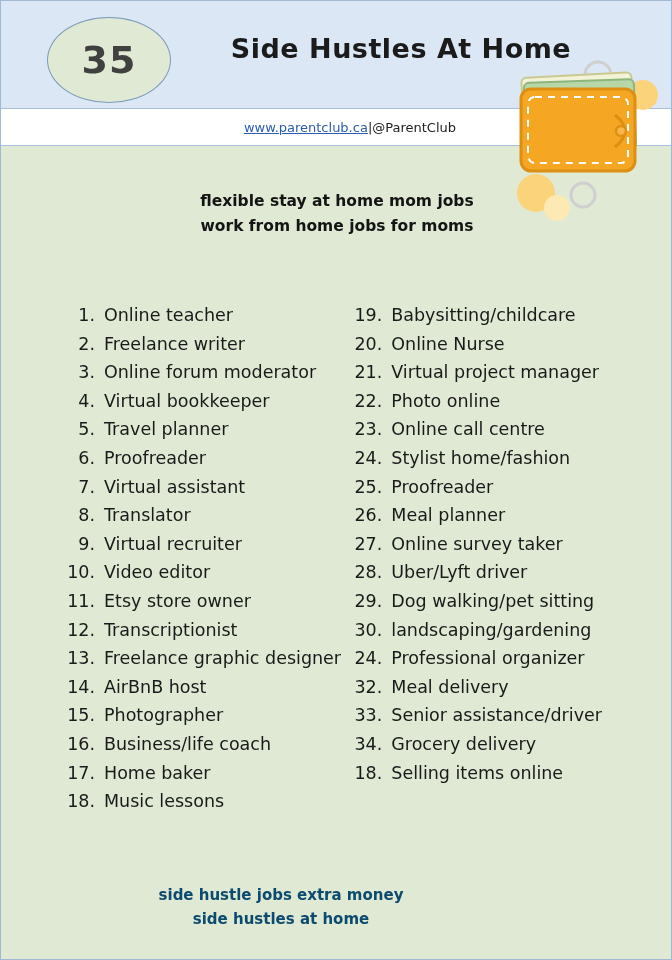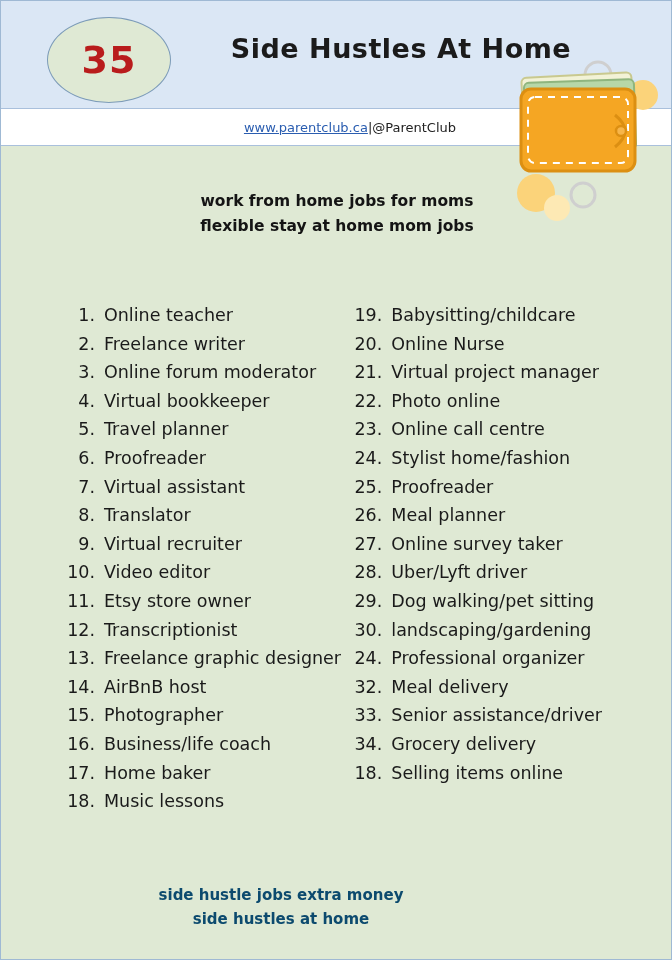--- a/index.html
+++ b/index.html
@@ -40,21 +40,21 @@
     background: #dfe9d4;
     border: 1px solid #7c9bb8;
     display: flex;
     align-items: center;
     justify-content: center;
   }
   .badge-number {
     font-family: "DejaVu Sans", sans-serif;
     font-size: 38px;
     font-weight: bold;
-    color: #b91c1c;
+    color: #404040;
     letter-spacing: 1px;
   }
   .header-title {
     position: absolute;
     left: 190px;
     top: 32px;
     width: 420px;
     text-align: center;
     font-family: "DejaVu Sans", sans-serif;
     font-size: 27px;
@@ -184,22 +184,22 @@
     <circle cx="88" cy="142" r="12" fill="none" stroke="#cfcfcf" stroke-width="3"></circle>
     <rect x="28" y="22" width="110" height="70" rx="5" fill="#f2f2d6" stroke="#c9c98f" stroke-width="2" transform="rotate(-3 83 57)"></rect>
     <rect x="30" y="28" width="110" height="70" rx="5" fill="#b7d7a8" stroke="#8fb57e" stroke-width="2" transform="rotate(-2 85 63)"></rect>
     <rect x="26" y="36" width="114" height="82" rx="10" fill="#f5a623" stroke="#dc8f12" stroke-width="3"></rect>
     <rect x="33" y="44" width="100" height="66" rx="7" fill="none" stroke="#ffffff" stroke-width="2" stroke-dasharray="7 6"></rect>
     <path d="M120 62 q20 16 0 32" fill="#f5a623" stroke="#dc8f12" stroke-width="3"></path>
     <circle cx="126" cy="78" r="5" fill="#f7b54a" stroke="#dc8f12" stroke-width="2.5"></circle>
   </svg>
 
   <div class="subtitle">
+    <div>flexible stay at home mom jobs</div>
     <div>work from home jobs for moms</div>
-    <div>flexible stay at home mom jobs</div>
   </div>
 
   <div class="lists">
     <div class="col col-left">
       <div class="item">
           <span class="num">1.</span>
           <span class="txt">Online teacher</span>
         </div>
       <div class="item">
           <span class="num">2.</span>

